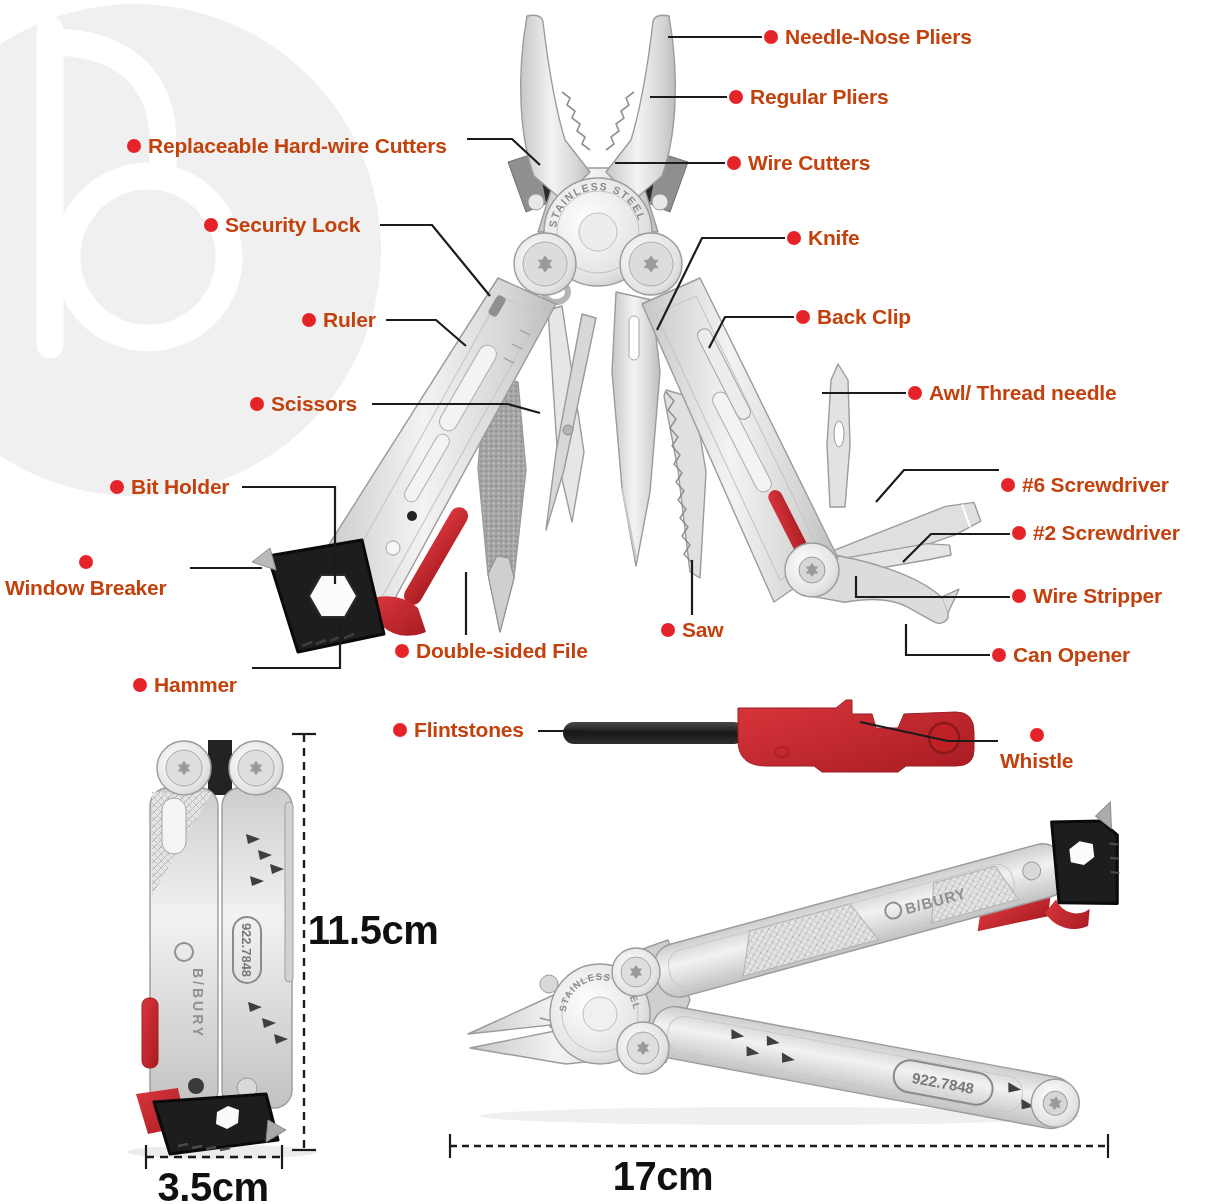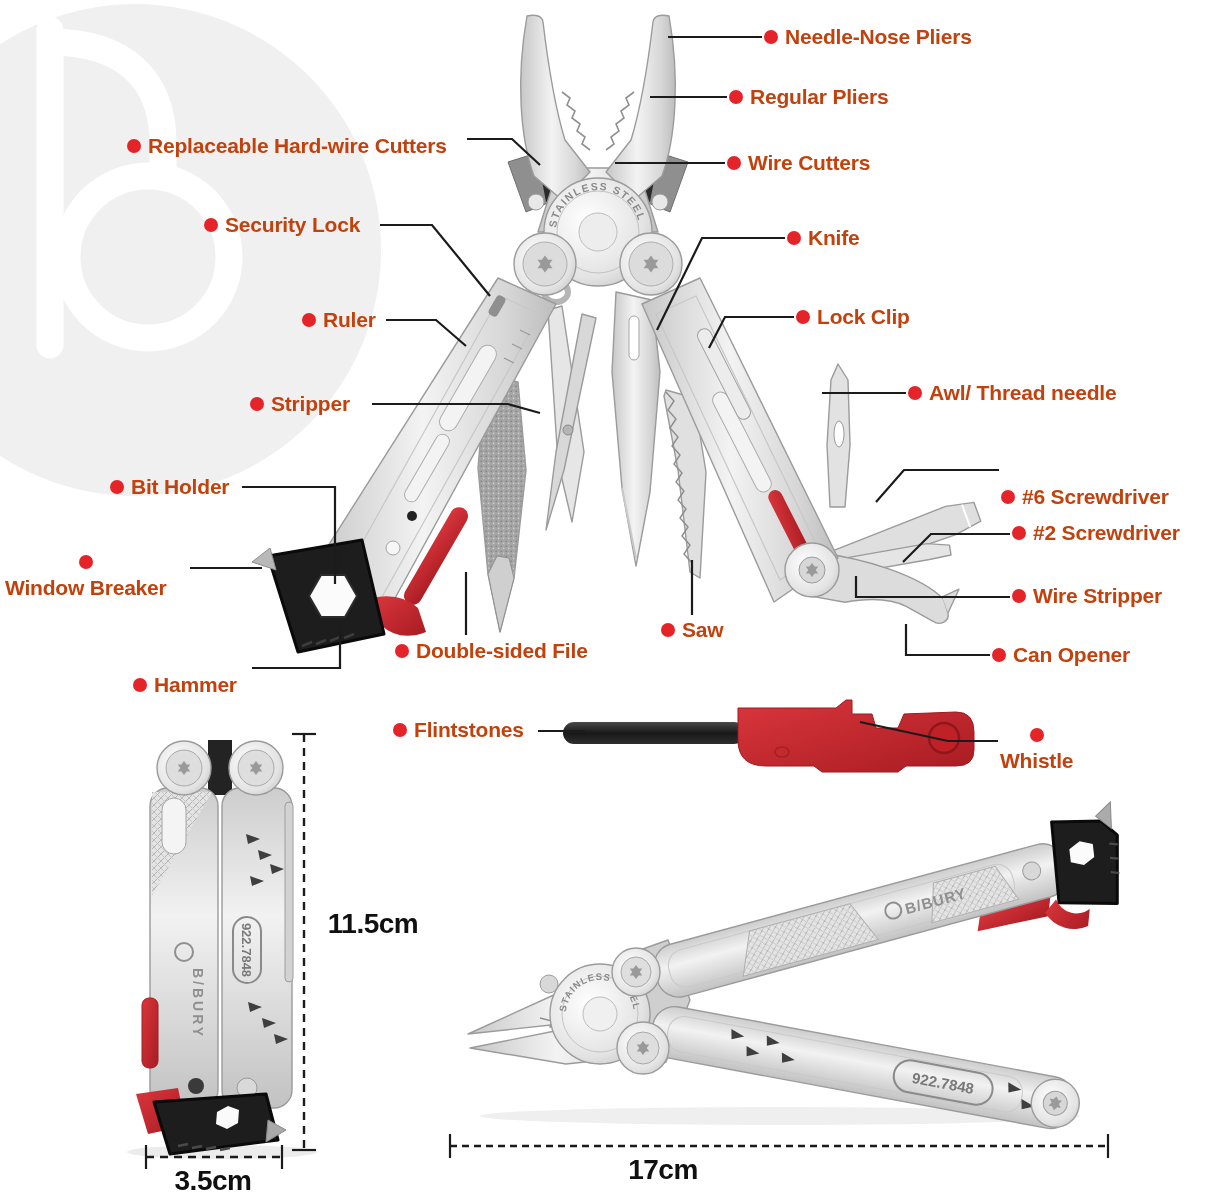--- a/index.html
+++ b/index.html
@@ -2,21 +2,21 @@
 <html><head>
 <meta charset="utf-8">
 <style>
   html,body{margin:0;padding:0;background:#fff;}
   .stage{position:relative;width:1206px;height:1204px;background:#ffffff;overflow:hidden;
          font-family:"Liberation Sans",sans-serif;}
   svg.art{position:absolute;left:0;top:0;}
   .callout{position:absolute;display:flex;align-items:center;gap:7px;height:26px;
            font-weight:700;font-size:21px;color:#c2410c;letter-spacing:-0.2px;white-space:nowrap;}
   .callout .dot{width:14px;height:14px;border-radius:50%;background:#e5242a;flex:none;}
-  .dim{position:absolute;transform:translateX(-50%);font-weight:700;font-size:28px;
+  .dim{position:absolute;transform:translateX(-50%);font-weight:700;font-size:40px;
        line-height:1;color:#101010;letter-spacing:-0.5px;white-space:nowrap;}
   .steelline{stroke:#9b9b9b;stroke-width:1.4;stroke-linejoin:round;}
 </style>
 </head>
 <body>
 
 <div class="stage">
 
 <svg class="art" width="1206" height="1204" viewBox="0 0 1206 1204">
   <defs>
@@ -320,27 +320,27 @@
 <div class="callout" style="left:727px;top:150px;">
   <span class="dot"></span>
   <span>Wire Cutters</span>
 </div>
 <div class="callout" style="left:787px;top:225px;">
   <span class="dot"></span>
   <span>Knife</span>
 </div>
 <div class="callout" style="left:796px;top:304px;">
   <span class="dot"></span>
-  <span>Lock Clip</span>
+  <span>Back Clip</span>
 </div>
 <div class="callout" style="left:908px;top:380px;">
   <span class="dot"></span>
   <span>Awl/ Thread needle</span>
 </div>
-<div class="callout" style="left:1001px;top:484px;">
+<div class="callout" style="left:1001px;top:472px;">
   <span class="dot"></span>
   <span>#6 Screwdriver</span>
 </div>
 <div class="callout" style="left:1012px;top:520px;">
   <span class="dot"></span>
   <span>#2 Screwdriver</span>
 </div>
 <div class="callout" style="left:1012px;top:583px;">
   <span class="dot"></span>
   <span>Wire Stripper</span>
@@ -360,21 +360,21 @@
 <div class="callout" style="left:204px;top:212px;">
   <span class="dot"></span>
   <span>Security Lock</span>
 </div>
 <div class="callout" style="left:302px;top:307px;">
   <span class="dot"></span>
   <span>Ruler</span>
 </div>
 <div class="callout" style="left:250px;top:391px;">
   <span class="dot"></span>
-  <span>Stripper</span>
+  <span>Scissors</span>
 </div>
 <div class="callout" style="left:110px;top:474px;">
   <span class="dot"></span>
   <span>Bit Holder</span>
 </div>
 <div class="callout" style="left:5px;top:555px;flex-direction:column;">
   <span class="dot"></span>
   <span>Window Breaker</span>
 </div>
 <div class="callout" style="left:133px;top:672px;">

